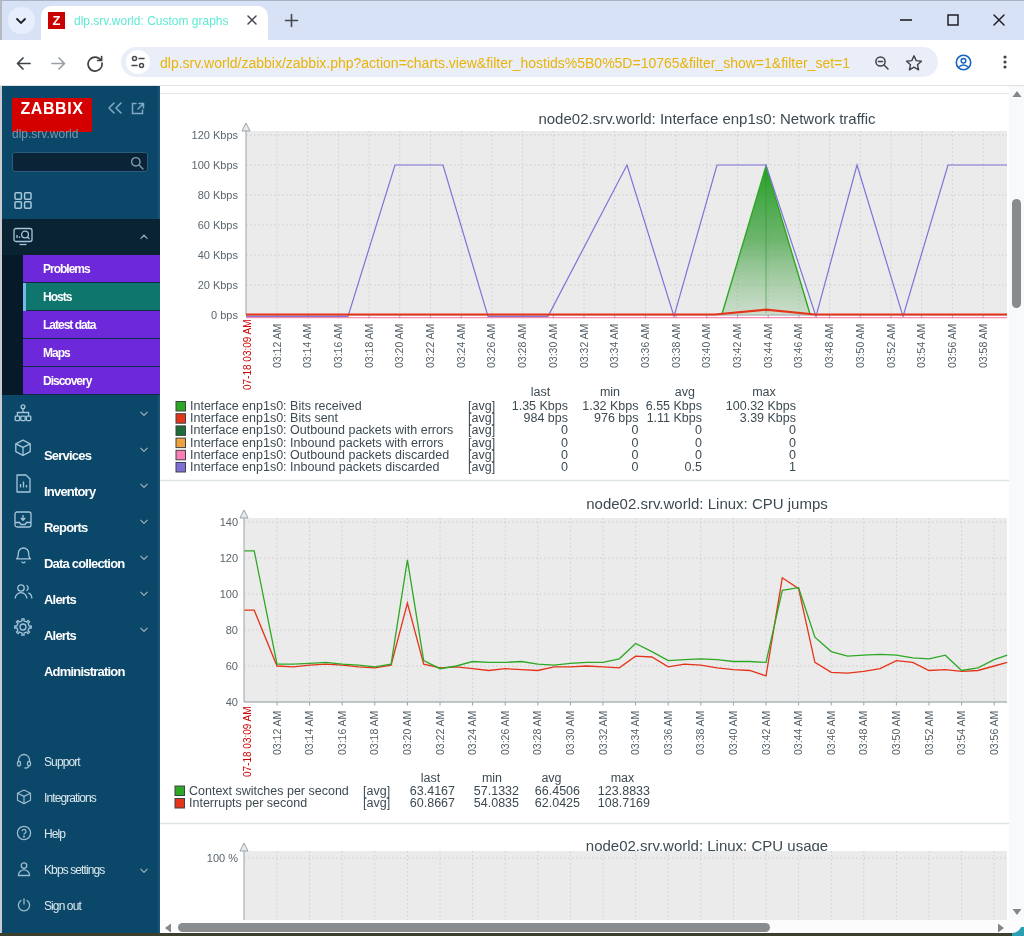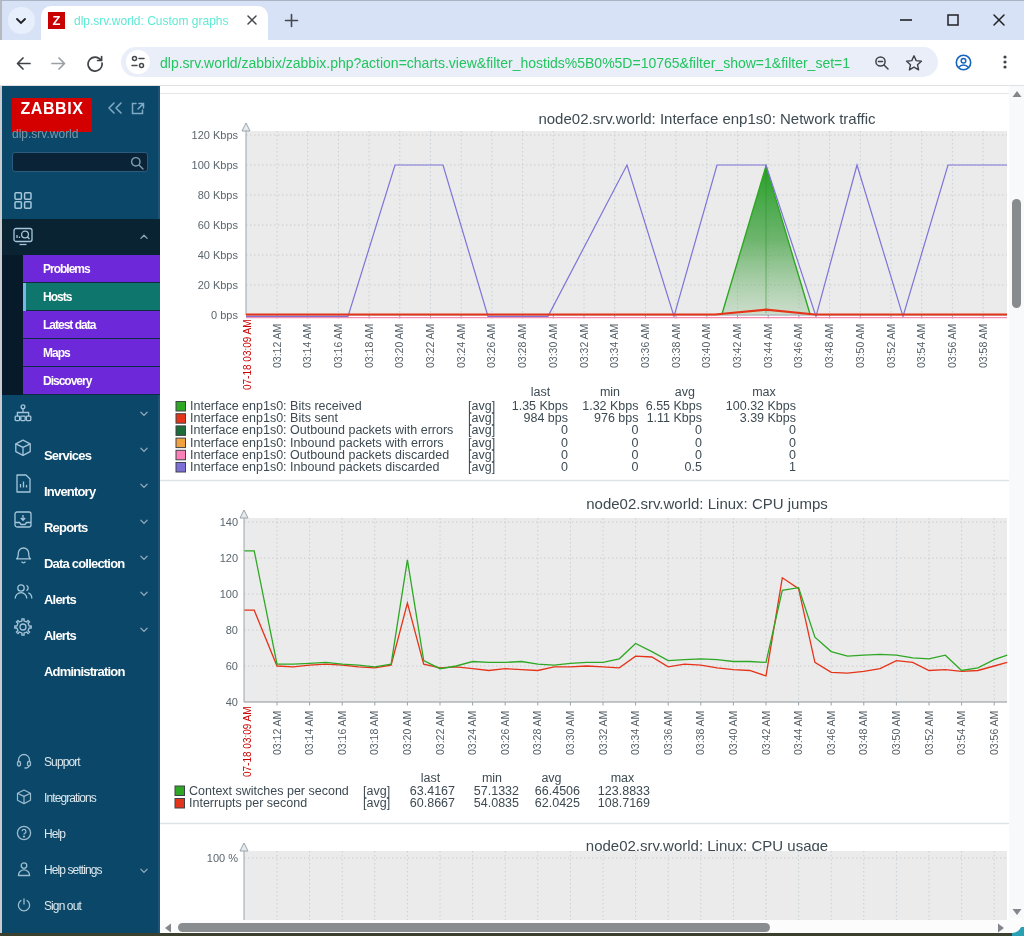--- a/index.html
+++ b/index.html
@@ -9,21 +9,21 @@
 
 #tabbar { position:absolute; left:0; top:0; width:1024px; height:40px; background:#d7e2f6; border-top:1px solid #a9b4c4; border-left:2px solid #b6bac0; }
 #tabchev { position:absolute; left:8px; top:7px; width:27px; height:27px; background:#e7eefc; border-radius:13px; }
 #tab { position:absolute; left:41px; top:6px; width:227px; height:34px; background:#fff; border-radius:10px 10px 0 0; }
 #fav { position:absolute; left:48px; top:12px; width:17px; height:17px; background:#c80000; color:#fff; font-weight:bold; font-size:13px; text-align:center; line-height:17px; }
 #tabtitle { position:absolute; left:74px; top:14px; font-size:12px; color:#5eead4; }
 
 #toolbar { position:absolute; left:0; top:40px; width:1024px; height:46px; background:#fff; border-bottom:1px solid #dfe1e5; }
 #urlpill { position:absolute; left:121px; top:47px; width:817px; height:30px; background:#e9eef9; border-radius:15px; }
 #urlcirc { position:absolute; left:126px; top:50px; width:24px; height:24px; background:#fff; border-radius:50%; }
-#urltext { position:absolute; left:160px; top:55px; font-size:14px; color:#22c55e; }
+#urltext { position:absolute; left:160px; top:55px; font-size:14px; color:#eab308; }
 
 #sidebar { position:absolute; left:0; top:86px; width:160px; height:848px; background:#0b4768; border-left:2px solid #c9cdd1; }
 .srow { position:absolute; left:2px; width:158px; height:36px; color:#fff; font-size:13px; font-weight:bold; letter-spacing:-0.8px; }
 .srow .lbl { position:absolute; left:42px; top:19px;margin-top:34px; }
 .subrow { position:absolute; left:23px; width:137px; height:28px; background:#6d28d9; color:#fff; font-size:12px; font-weight:bold; letter-spacing:-1px; border-bottom:1px solid #0e2c42;}
 .subrow .lbl { position:absolute; left:20px; top:7px; }
 .chev { position:absolute; right:12px; top:15px; width:8px; height:8px; }
 .brow { position:absolute; left:2px; width:158px; height:36px; color:#dce8ee; font-size:12px; letter-spacing:-0.9px;padding-left:43px; }
 .brow .lbl { position:absolute; left:42px; top:11px; }
 
@@ -286,21 +286,21 @@
       <span class="lbl">Help</span>
     </div>
   <svg style="position:absolute;left:16px;top:825px" width="16" height="16" viewBox="0 0 16 16">
       <g fill="none" stroke="#9cbccd" stroke-width="1.3">
         <circle cx="8" cy="8" r="6.6"></circle>
         <path d="M6 6.2 a2 2 0 1 1 2.7 2.1 c-0.5 0.2 -0.7 0.6 -0.7 1.2"></path>
         <circle cx="8" cy="11.6" r="0.5" fill="#9cbccd"></circle>
       </g>
     </svg>
   <div class="brow" style="top:852px">
-      <span class="lbl">Help settings</span>
+      <span class="lbl">Kbps settings</span>
     </div>
   <svg class="chev" style="position:absolute;left:140px;top:867px" width="9" height="7" viewBox="0 0 9 7">
       <path d="M1 1.5 L4.5 5 L8 1.5" stroke="#8fa8b8" stroke-width="1.3" fill="none" stroke-linecap="round"></path>
     </svg>
   <svg style="position:absolute;left:16px;top:861px" width="16" height="16" viewBox="0 0 16 16">
       <g fill="none" stroke="#9cbccd" stroke-width="1.3">
         <circle cx="8" cy="4.6" r="2.8"></circle>
         <path d="M2.4 14.5 a5.6 5.6 0 0 1 11.2 0 Z" stroke-linejoin="round"></path>
       </g>
     </svg>

